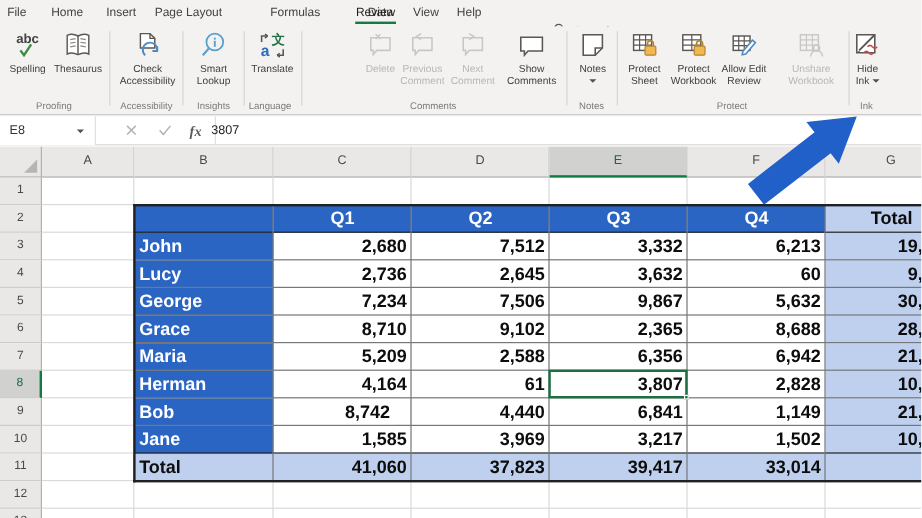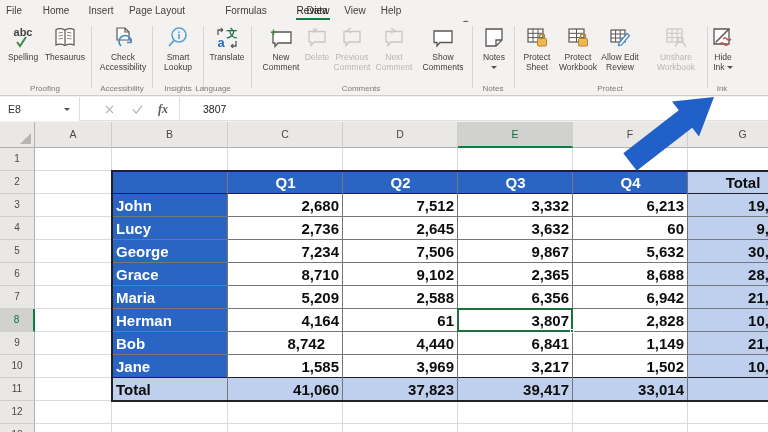--- a/index.html
+++ b/index.html
@@ -24,21 +24,21 @@
   .rbtn.disabled .rlabel { color:#b9b6b4; }
   .caret-down { display:inline-block; width:0; height:0; border-left:3px solid transparent; border-right:3px solid transparent; border-top:3px solid #55524f; vertical-align:1px; }
 
   
   #formulabar { position:absolute; left:0; top:97px; width:768px; height:24px; background:#ffffff; border-bottom:1px solid #e1dfdd; }
   #namebox { position:absolute; left:0; top:0; width:80px; height:24px; background:#fff; border-right:1px solid #e1dfdd; }
   #namebox .nb-text { position:absolute; left:8px; top:0; line-height:24px; font-size:10.5px; color:#333; }
   #namebox .caret-down { position:absolute; right:9px; top:11px; }
   #fb-icons { position:absolute; left:80px; top:0; width:100px; height:24px; border-right:1px solid #e1dfdd; }
   .fbicon { position:absolute; top:0; width:22px; height:24px; text-align:center; line-height:24px; }
-  #fb-value { position:absolute; left:203px; top:0; line-height:24px; font-size:10.5px; color:#222; }
+  #fb-value { position:absolute; left:176px; top:0; line-height:24px; font-size:10.5px; color:#222; }
 
   
   #sheet { position:absolute; left:0; top:122px; width:768px; height:310px; background:#fff; overflow:hidden; }
   #corner { position:absolute; left:0; top:0; width:35px; height:26px; background:#e9e8e7; border-right:1px solid #b3b1af; border-bottom:1px solid #b3b1af; }
   #corner .tri { position:absolute; right:3px; bottom:3px; width:0; height:0; border-left:11px solid transparent; border-bottom:11px solid #b7b5b3; }
   .colhdr { position:absolute; top:0; height:26px; background:#e9e8e7; border-right:1px solid #cfcdcb; border-bottom:1px solid #b3b1af; font-size:10.5px; color:#4b4947; text-align:center; line-height:25px; }
   .colhdr.sel { background:#d1d1d0; color:#0e703c; border-bottom:2px solid #107c41; line-height:24px; }
   .rowhdr { position:absolute; left:0; width:35px; background:#e9e8e7; border-bottom:1px solid #cfcdcb; border-right:1px solid #b3b1af; font-size:10px; color:#4b4947; text-align:center; }
   .rowhdr.sel { background:#d1d1d0; color:#0e703c; border-right:2px solid #107c41; }
   .gridline-v { position:absolute; width:1px; background:#dadada; }
@@ -138,27 +138,20 @@
         <path d="M4 10 L4 5 L9 5" fill="none" stroke="#5a5754" stroke-width="1.3"></path>
         <path d="M9 5 L6.8 3.4 M9 5 L6.8 6.8" fill="none" stroke="#5a5754" stroke-width="1.3"></path>
         <path d="M22 16 L22 21 L17 21" fill="none" stroke="#5a5754" stroke-width="1.3"></path>
         <path d="M17 21 L19.2 19.4 M17 21 L19.2 22.6" fill="none" stroke="#5a5754" stroke-width="1.3"></path>
       </svg>
       <div class="rlabel">Translate</div>
     </div>
 
     <div class="rdivider" style="left:251px;"></div>
 
-    <div class="rbtn" style="left:258px;width:46px;">
-      <svg class="ricon" viewBox="0 0 26 26">
-        <path d="M5 7 L23 7 L23 18 L10 18 L7 21.5 L7 18 L5 18 Z" fill="#fff" stroke="#5a5754" stroke-width="1.3"></path>
-        <path d="M5.5 4.5 L5.5 10 M2.8 7.2 L8.2 7.2" stroke="#3f8a47" stroke-width="1.4"></path>
-      </svg>
-      <div class="rlabel">New Comment</div>
-    </div>
 
     <div class="rbtn disabled" style="left:299px;width:36px;">
       <svg class="ricon" viewBox="0 0 26 26">
         <path d="M5 6.5 L21 6.5 L21 17 L10 17 L7 20.5 L7 17 L5 17 Z" fill="none" stroke="#c9c7c5" stroke-width="1.3"></path>
         <path d="M9 3.5 L13 7.5 M13 3.5 L9 7.5" stroke="#c9c7c5" stroke-width="1.2"></path>
       </svg>
       <div class="rlabel">Delete</div>
     </div>
 
     <div class="rbtn disabled" style="left:330px;width:44px;">
@@ -244,21 +237,21 @@
         <path d="M6 17 L4.6 18.6 L6.8 18.2 Z" fill="#5a5754"></path>
         <path d="M13 14 q2 -2.5 4 0 q2 2.5 4 0" fill="none" stroke="#c0504d" stroke-width="1.4"></path>
         <path d="M10 19 q2 -2.5 4 0 q2 2.5 4 0" fill="none" stroke="#c0504d" stroke-width="1.4"></path>
       </svg>
       <div class="rlabel" style="width:30px;margin:1px auto 0;"><span>Hide Ink</span> <span class="caret-down"></span></div>
     </div>
 
     <div class="rgroup-label" style="left:45px;">Proofing</div>
     <div class="rgroup-label" style="left:122px;">Accessibility</div>
     <div class="rgroup-label" style="left:178px;">Insights</div>
-    <div class="rgroup-label" style="left:213px;">Language</div>
+    <div class="rgroup-label" style="left:225px;">Language</div>
     <div class="rgroup-label" style="left:361px;">Comments</div>
     <div class="rgroup-label" style="left:493px;">Notes</div>
     <div class="rgroup-label" style="left:610px;">Protect</div>
     <div class="rgroup-label" style="left:722px;">Ink</div>
   </div>
 
   <div id="formulabar">
     <div id="namebox">
       <span class="nb-text">E8</span>
       <span class="caret-down"></span>

